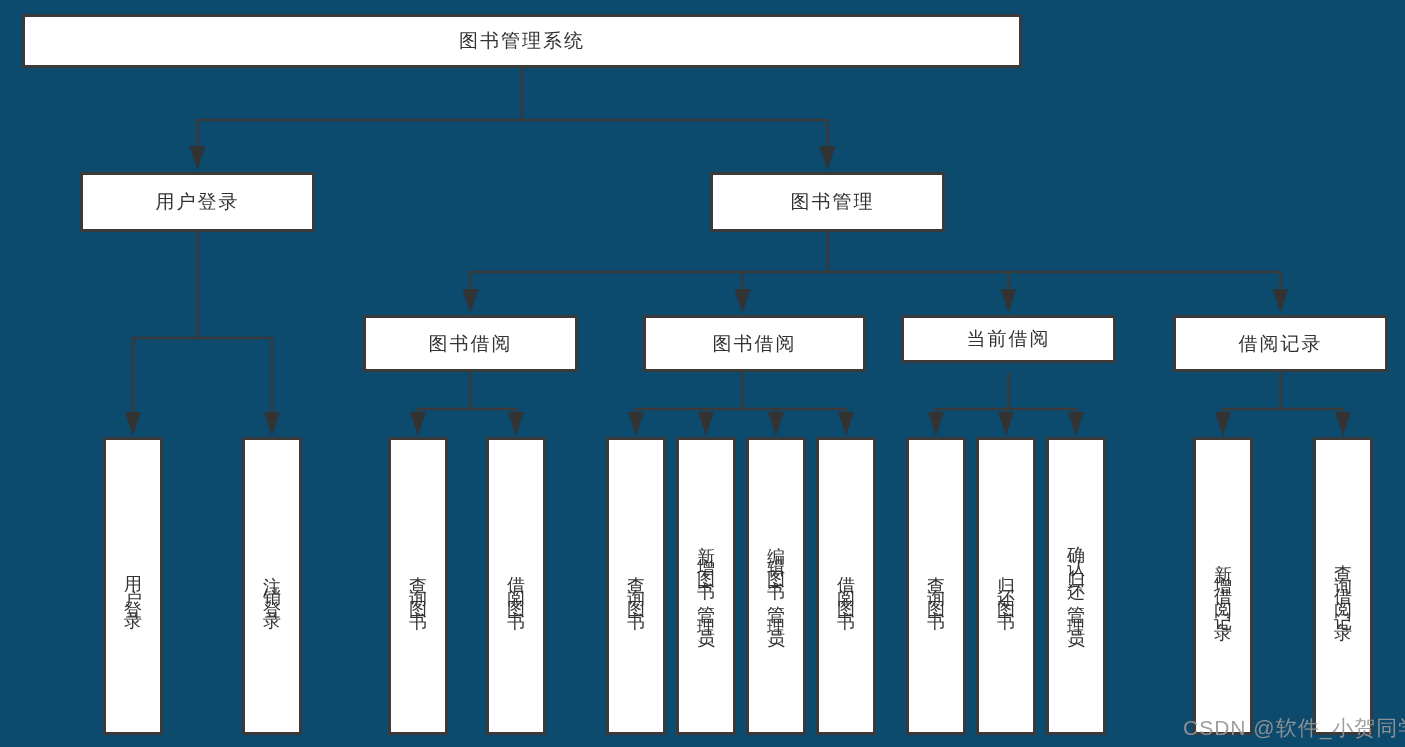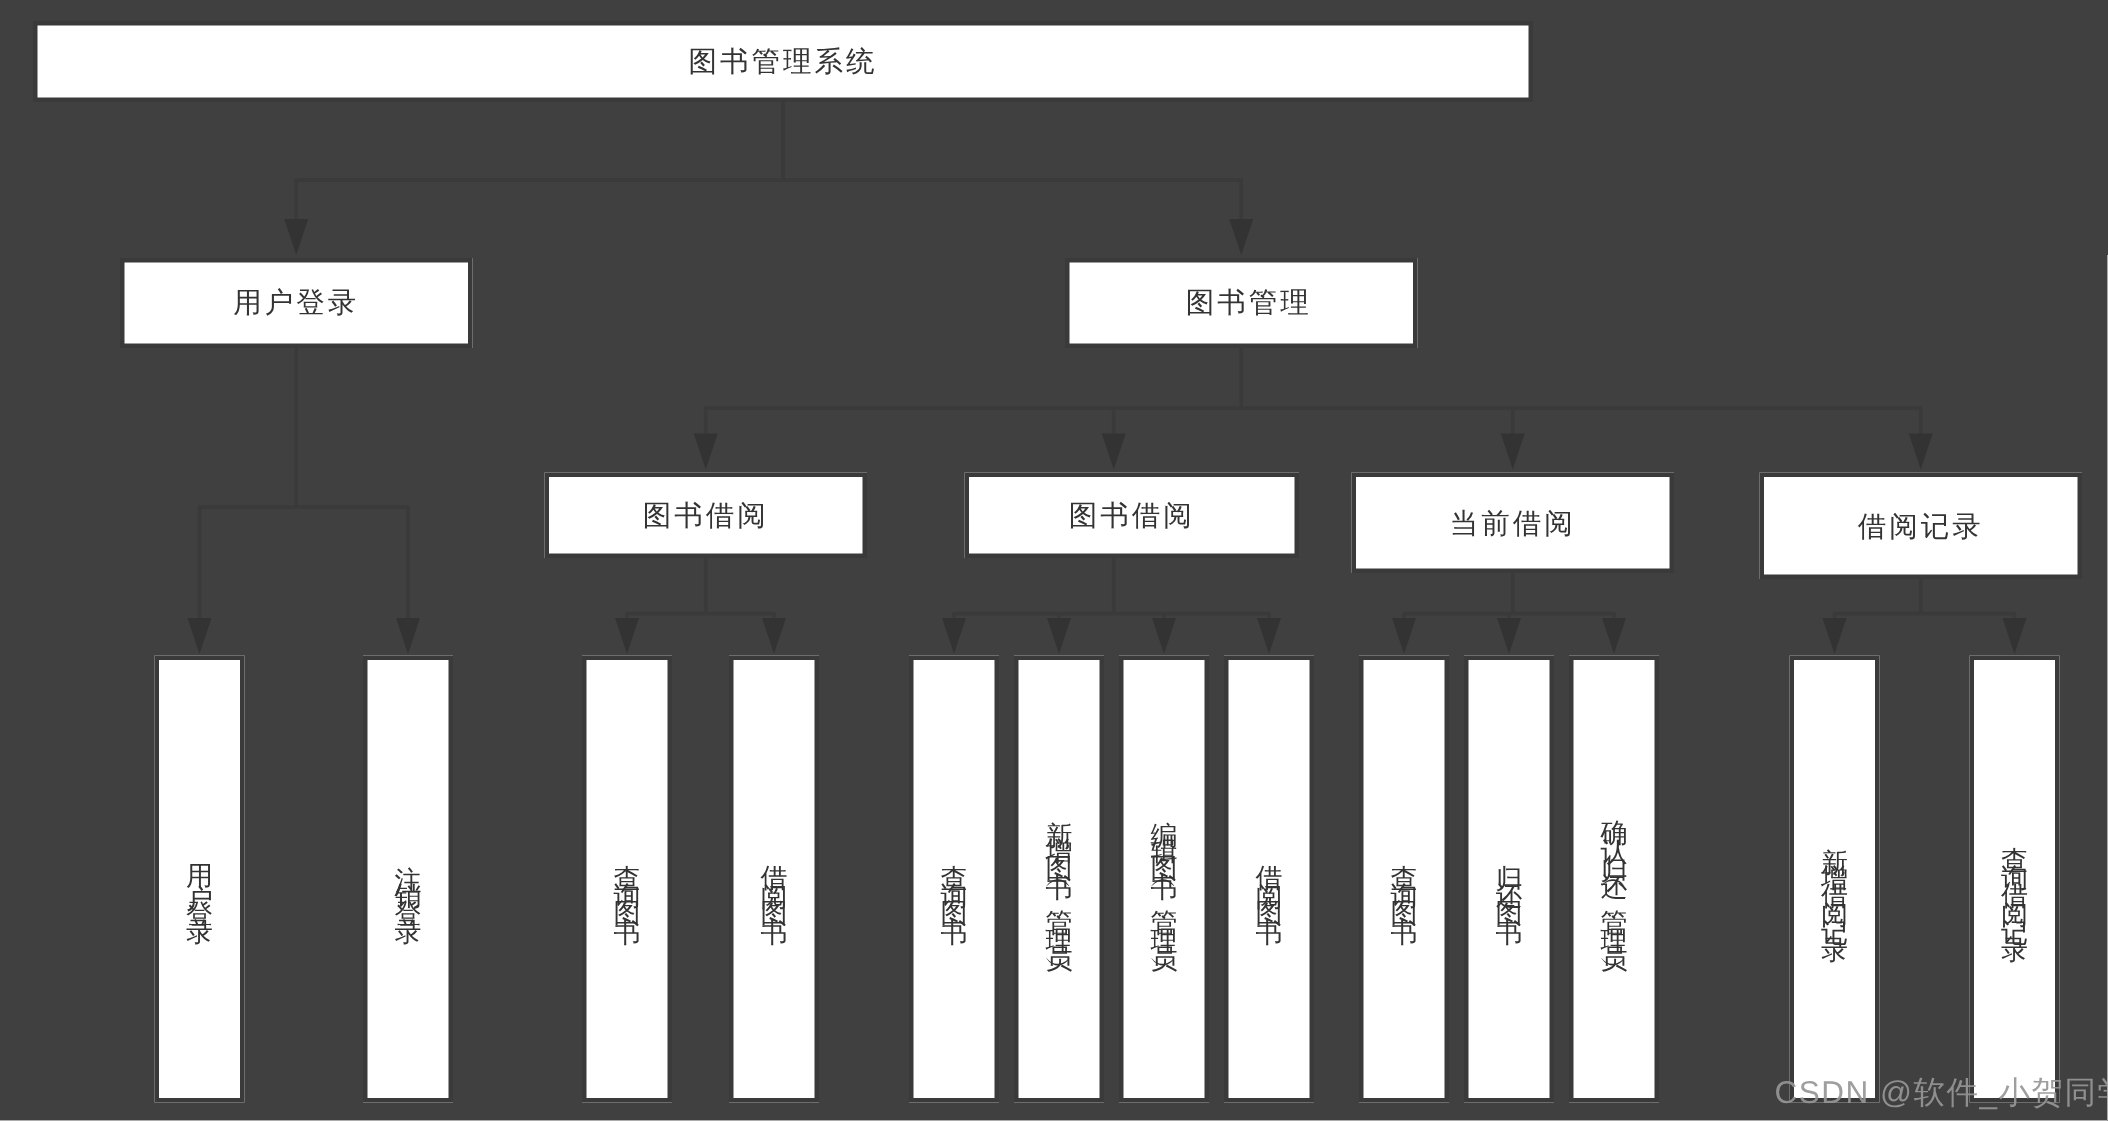--- a/index.html
+++ b/index.html
@@ -3,21 +3,21 @@
 <meta charset="utf-8">
 <style>
   * { margin: 0; padding: 0; box-sizing: border-box; }
   html, body { background: #ffffff; }
   body { font-family: "Liberation Sans", "DejaVu Sans", sans-serif; }
 
   .canvas {
     position: relative;
     width: 1405px;
     height: 747px;
-    background: #404040;
+    background: #0c4a6e;
     overflow: hidden;
   }
 
   svg.connectors {
     position: absolute;
     left: 0; top: 0;
     width: 1405px; height: 747px;
   }
   svg.connectors path {
     stroke: #3a3a3a;
@@ -126,22 +126,22 @@
     <polygon points="1335,412 1351,412 1343,436"></polygon>
   </svg>
 
   <div class="node root-node" style="left:22px; top:14px; width:1000px; height:54px;">图书管理系统</div>
 
   <div class="node h-node" style="left:80px; top:172px; width:235px; height:60px;">用户登录</div>
   <div class="node h-node" style="left:710px; top:172px; width:235px; height:60px;padding-left:10px;">图书管理</div>
 
   <div class="node h-node" style="left:363px; top:315px; width:215px; height:57px;">图书借阅</div>
   <div class="node h-node" style="left:643px; top:315px; width:223px; height:57px;">图书借阅</div>
-  <div class="node h-node" style="left:901px; top:315px; width:215px; height:67px;">当前借阅</div>
-  <div class="node h-node" style="left:1173px; top:315px; width:215px; height:71px;">借阅记录</div>
+  <div class="node h-node" style="left:901px; top:315px; width:215px; height:48px;">当前借阅</div>
+  <div class="node h-node" style="left:1173px; top:315px; width:215px; height:57px;">借阅记录</div>
 
   <div class="node leaf" style="left:103px; top:437px; width:60px; height:298px;">
     <span class="v-text">用户登录</span>
   </div>
   <div class="node leaf" style="left:242px; top:437px; width:60px; height:298px;">
     <span class="v-text">注销登录</span>
   </div>
 
   <div class="node leaf" style="left:388px; top:437px; width:60px; height:298px;">
     <span class="v-text">查询图书</span>

